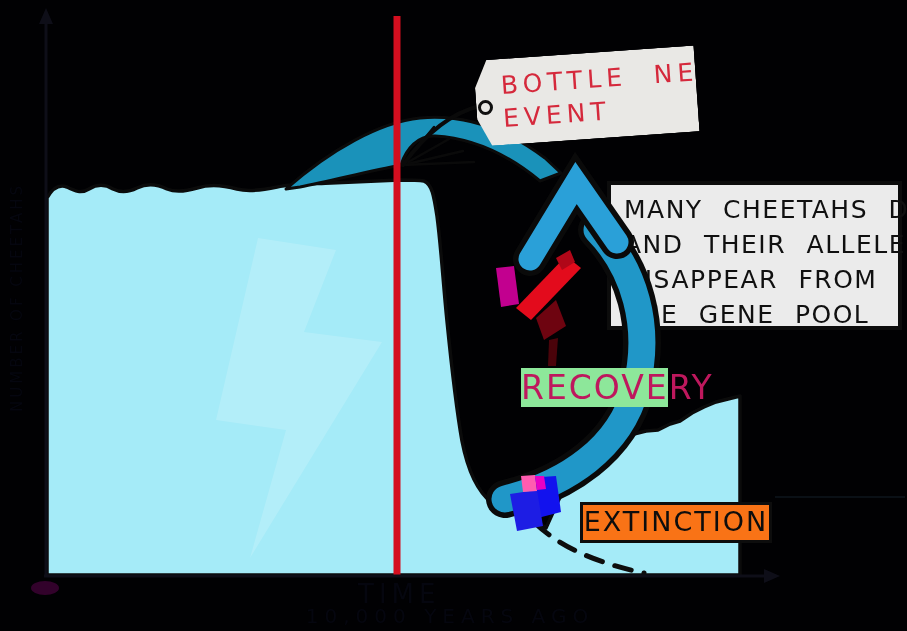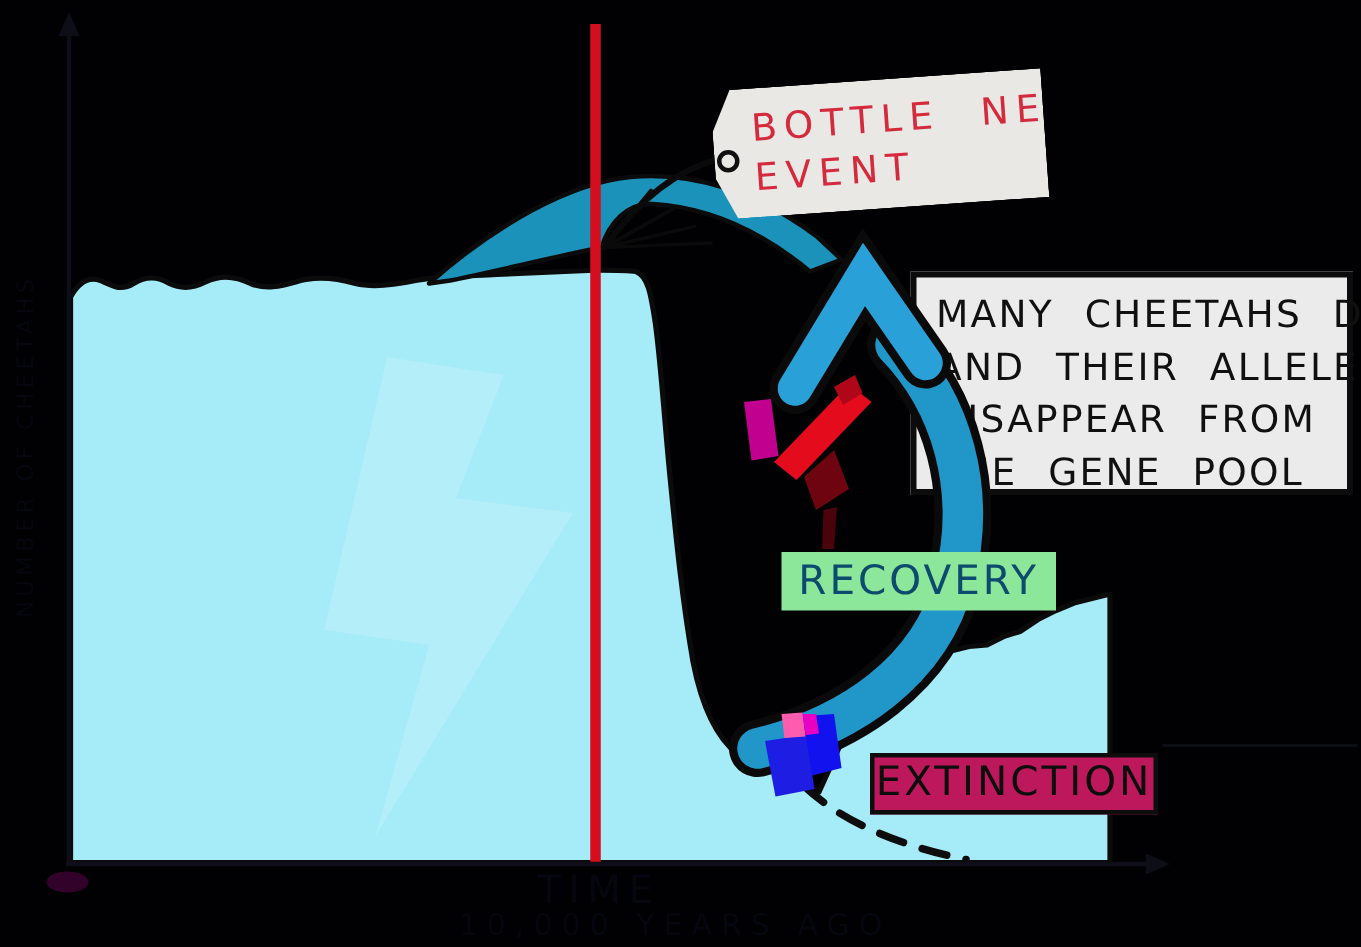--- a/index.html
+++ b/index.html
@@ -40,29 +40,29 @@
     left:607px;top:181px;width:295px;height:149px;
     background:#ebebeb;border:4px solid #0c0c0c;
     box-sizing:border-box;
     z-index:1;
     color:#101010;font-size:25px;line-height:35px;
     letter-spacing:1.5px;word-spacing:11px;
     padding:7px 0 0 13px;white-space:nowrap;
   }
 
   .recovery{
-    left:521px;top:368px;width:183px;height:39px;
+    left:521px;top:368px;width:147px;height:39px;
     background:#8de79a;z-index:3;
-    color:#0c4a6e;font-size:27px;line-height:39px;
+    color:#be185d;font-size:33px;line-height:39px;
     letter-spacing:2px;text-align:center;white-space:nowrap;
   }
 
   .extinction{
     left:580px;top:502px;width:192px;height:41px;
-    background:#be185d;border:3px solid #0d0d0d;
+    background:#f97316;border:3px solid #0d0d0d;
     box-sizing:border-box;z-index:3;
     color:#0d0d0d;font-size:27px;line-height:34px;
     letter-spacing:2px;text-align:center;white-space:nowrap;
   }
 
   
   .y-axis-label{
     left:8px;top:162px;height:250px;
     writing-mode:vertical-rl;transform:rotate(180deg);
     color:#05060f;font-size:15px;letter-spacing:3px;

